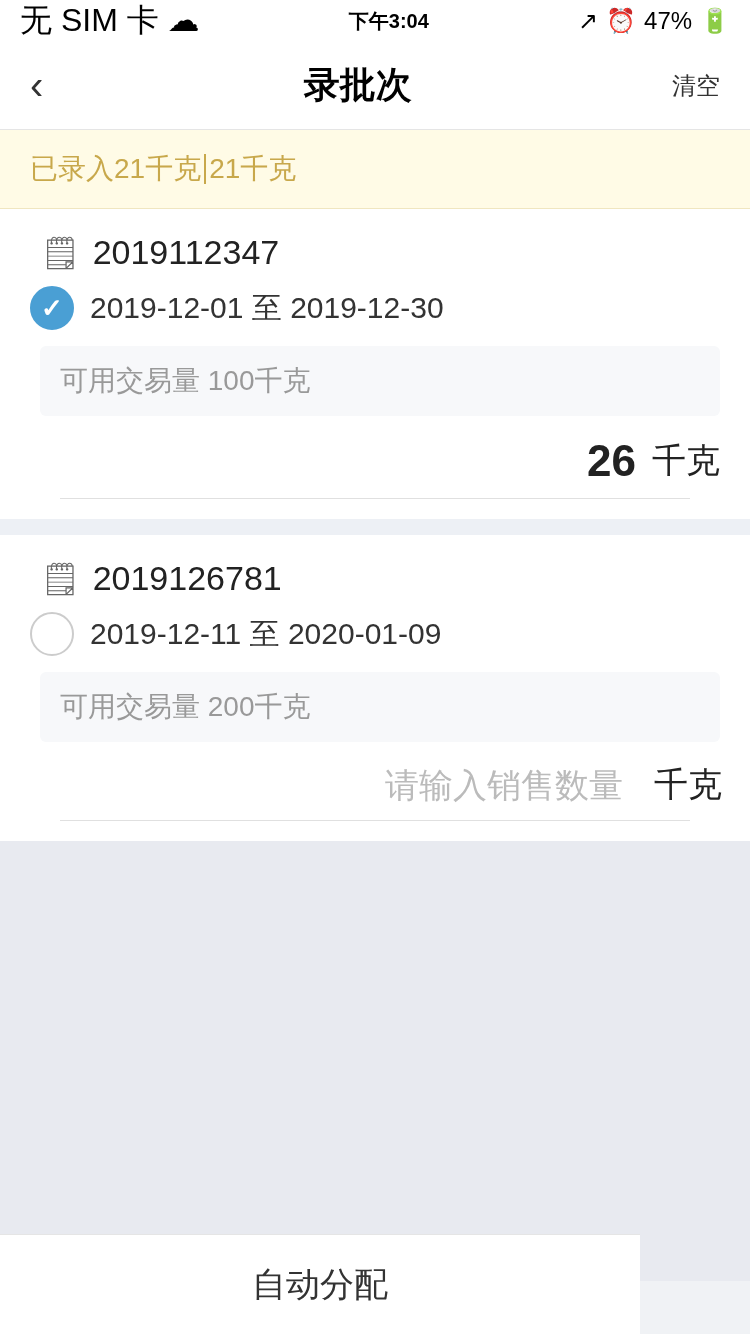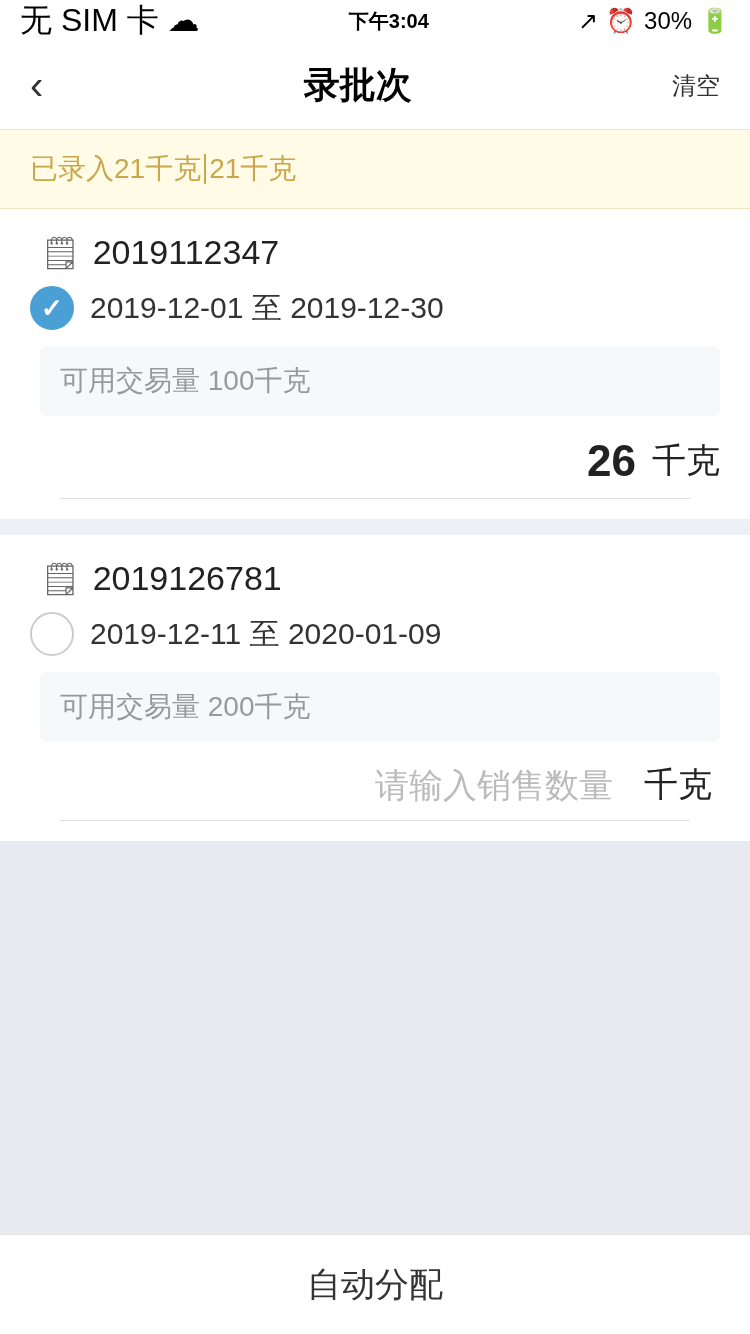--- a/index.html
+++ b/index.html
@@ -179,21 +179,21 @@
     .section-divider {
       height: 16px;
       background: #edf0f5;
     }
 
     
     .input-row {
       display: flex;
       align-items: center;
       justify-content: flex-end;
-      padding: 20px 38px 0 30px;
+      padding: 20px 28px 0 30px;
       gap: 16px;
     }
     .qty-input {
       border: none;
       outline: none;
       font-size: 34px;
       color: #bbb;
       text-align: right;
       background: transparent;
       min-width: 200px;
@@ -212,21 +212,21 @@
       flex: 1;
       background: #e8eaf0;
       min-height: 440px;
     }
 
     
     .bottom-bar {
       position: fixed;
       bottom: 0;
       left: 0;
-      width: 750px;
+      width: 640px;
       height: 100px;
       display: flex;
       background: #f97316;
       border-top: 1px solid #e5e5e5;
     }
     .btn-auto {
       flex: 1;
       display: flex;
       align-items: center;
       justify-content: center;
@@ -252,21 +252,21 @@
 <body>
 
 <div class="status-bar">
   <div class="status-left">
     <span>无 SIM 卡 ☁</span>
   </div>
   <div class="status-center">下午3:04</div>
   <div class="status-right">
     <span>↗</span>
     <span>⏰</span>
-    <span>30%</span>
+    <span>47%</span>
     <span>🔋</span>
   </div>
 </div>
 
 <div class="nav-bar">
   <span class="nav-back">‹</span>
   <span class="nav-title">录批次</span>
   <span class="nav-action">清空</span>
 </div>
 

